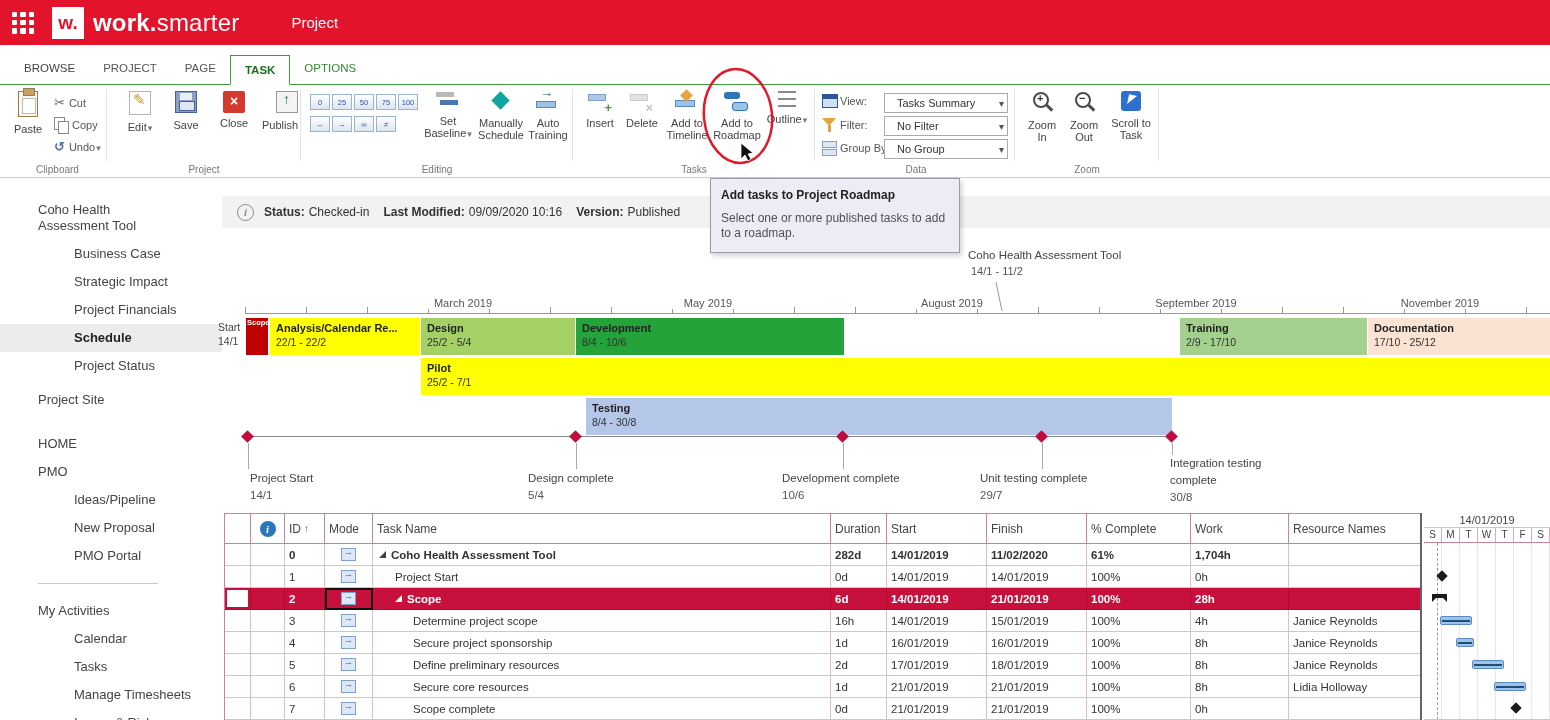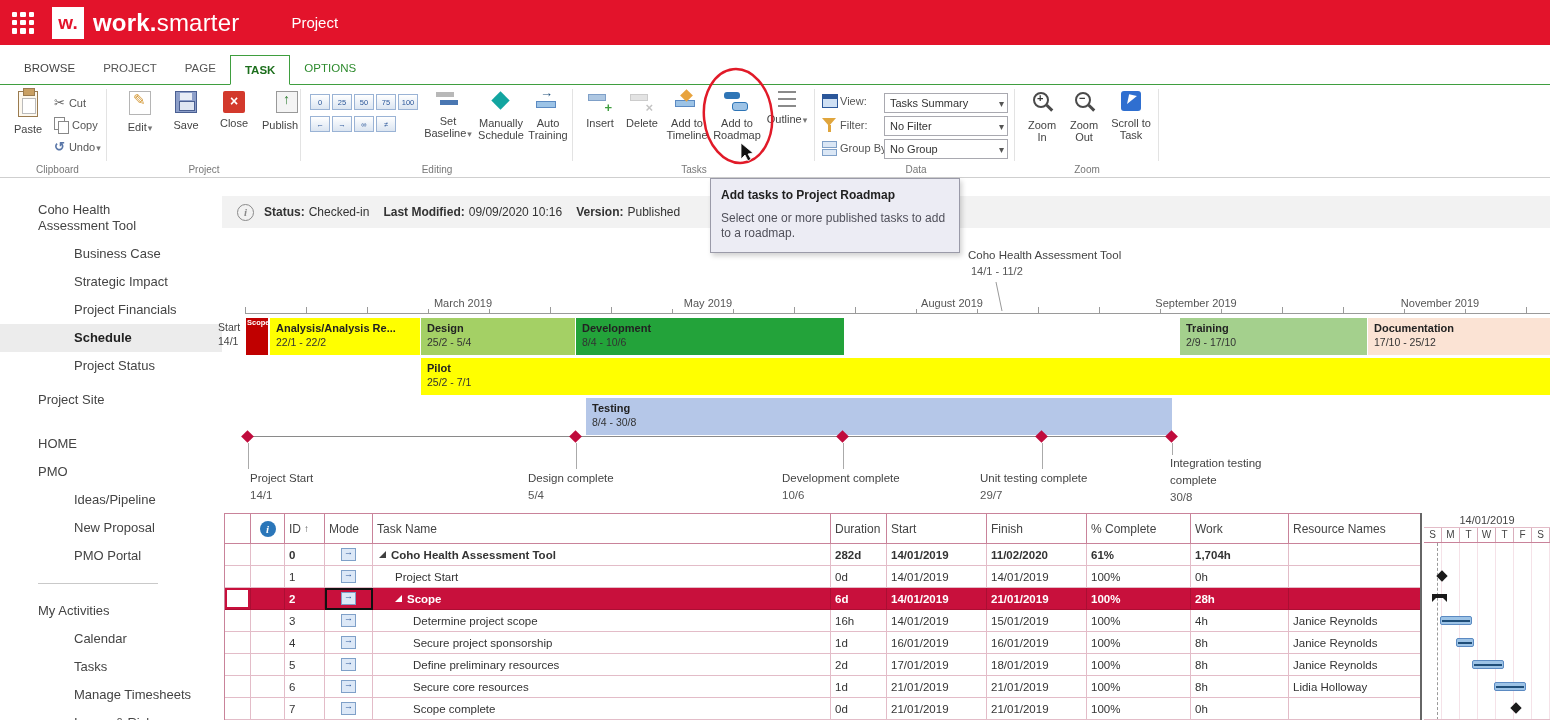--- a/index.html
+++ b/index.html
@@ -24,21 +24,21 @@
 
 
 .ribbon{position:absolute;top:85px;left:0;width:100%;height:93px;background:#fff;border-bottom:1px solid #cfcfcf;}
 .rsep{position:absolute;top:4px;height:72px;width:1px;background:#e3e3e3;}
 .rgl{position:absolute;bottom:2px;text-align:center;font-size:10px;color:#777;}
 .rlarge{position:absolute;top:4px;text-align:center;font-size:11px;color:#444;line-height:12px;cursor:pointer;}
 .rlarge .ricon{margin:2px auto 4px;}
 .rsmall{position:absolute;font-size:11px;color:#555;display:flex;align-items:center;gap:4px;cursor:pointer;white-space:nowrap;}
 .chev::after{content:"▾";font-size:9px;color:#777;margin-left:1px;}
 .mini{display:inline-block;width:20px;height:16px;border:1px solid #9ab3d5;background:linear-gradient(#fff,#dbe5f1);font-size:7.5px;color:#2b579a;text-align:center;line-height:15px;margin-right:2px;cursor:pointer;}
-.dd{position:absolute;width:124px;height:20px;background:#fff;border:1px solid #a9a9b0;font-size:11px;line-height:18px;padding-left:5px;color:#333;cursor:pointer;overflow:hidden;white-space:nowrap;}
+.dd{position:absolute;width:124px;height:20px;background:#fff;border:1px solid #a9a9b0;font-size:11px;line-height:18px;padding-left:12px;color:#333;cursor:pointer;overflow:hidden;white-space:nowrap;}
 .dd::after{content:"▾";position:absolute;right:3px;top:1px;color:#555;font-size:10px;}
 .rlabel{position:absolute;font-size:11px;color:#555;display:flex;align-items:center;gap:2px;justify-content:flex-end;}
 
 
 .ic{display:inline-block;position:relative;}
 .ic-paste{width:20px;height:26px;border:1px solid #9a7b4f;background:#fdf8ee;}
 .ic-paste::before{content:"";position:absolute;top:-4px;left:4px;width:10px;height:6px;background:#c9a063;border:1px solid #9a7b4f;}
 .ic-paste::after{content:"";position:absolute;top:6px;left:3px;width:12px;height:14px;background:#fff;border:1px solid #bbb;}
 .ic-cut::before{content:"✂";font-size:13px;color:#666;}
 .ic-copy{width:14px;height:16px;}
@@ -371,21 +371,21 @@
 
   <div class="tl-start">
     <div>Start</div>
     <div>14/1</div>
   </div>
 
   <div class="tl-bar red" style="left:246px;top:318px;width:22px;background:#c00000;">
     <div class="nm">Scope</div>
   </div>
   <div class="tl-bar" style="left:270px;top:318px;width:150px;background:#ffff00;">
-    <div class="nm">Analysis/Analysis Re...</div>
+    <div class="nm">Analysis/Calendar Re...</div>
     <div class="dt">22/1 - 22/2</div>
   </div>
   <div class="tl-bar" style="left:421px;top:318px;width:154px;background:#a4d065;">
     <div class="nm">Design</div>
     <div class="dt">25/2 - 5/4</div>
   </div>
   <div class="tl-bar" style="left:576px;top:318px;width:268px;background:#23a33a;">
     <div class="nm">Development</div>
     <div class="dt">8/4 - 10/6</div>
   </div>

